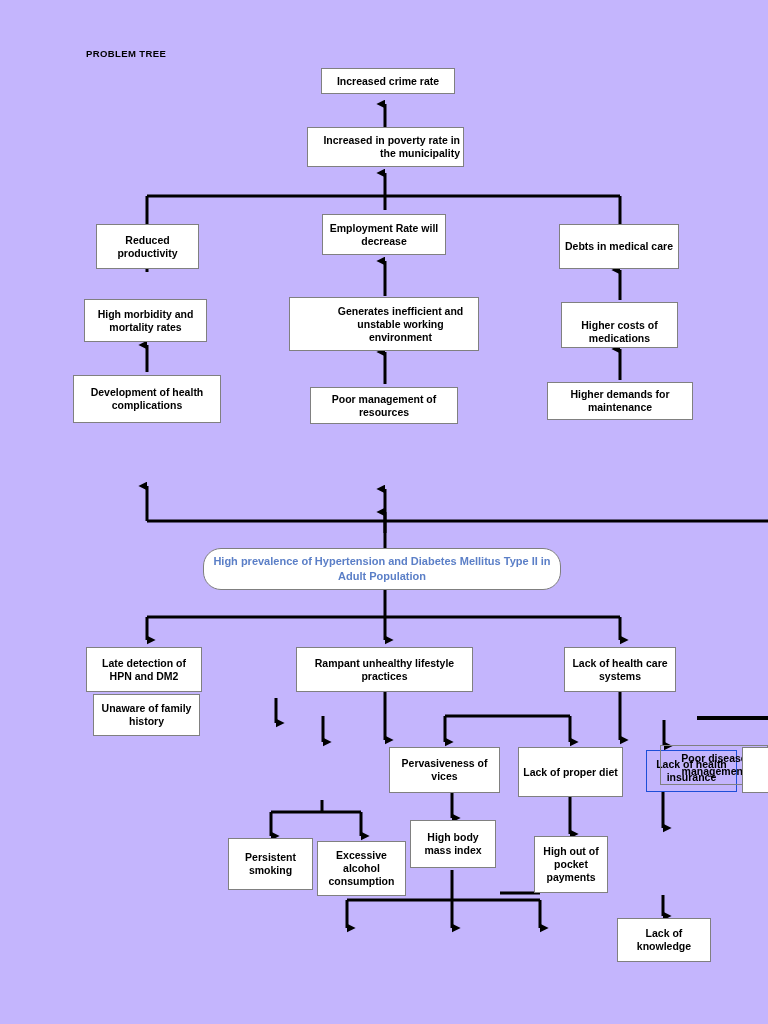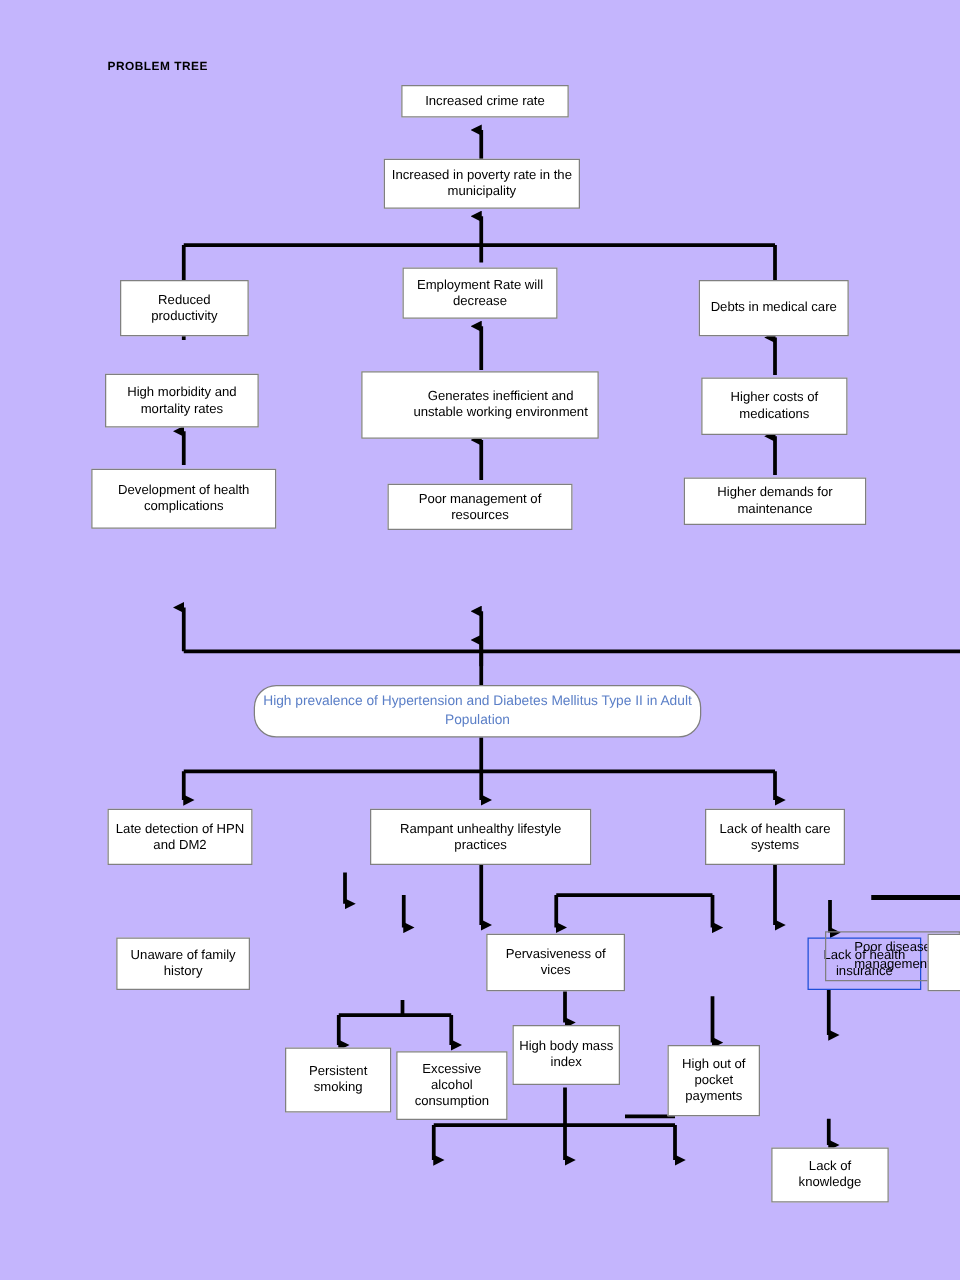--- a/index.html
+++ b/index.html
@@ -36,21 +36,21 @@
     background:#ffffff;
     color:#000000;
     font-size:10.5px;
     line-height:13px;
     text-align:center;
     display:flex;
     align-items:center;
     justify-content:center;
     padding:2px 3px;
   }
-  .node span{display:block;width:100%;}
+  .node span{display:block;width:100%;font-weight:bold;}
   .node.core{
     border:1px solid #7f7f7f;
     color:#5b7fc7;
     font-size:11px;
     line-height:15px;
   }
   .node.bold{ font-weight:bold; }
   .node.dark{ border:1px solid #1d4ed8; }
   .node.overlap{ background:transparent; }
 </style>
@@ -134,21 +134,21 @@
       <line x1="540" y1="900" x2="540" y2="928" marker-end="url(#arrowDown)"></line>
 
       <line x1="500" y1="893" x2="540" y2="893"></line>
     </g>
   </svg>
 
   <div class="node" style="left:321px; top:68px; width:134px; height:26px;">
     <span>Increased crime rate</span>
   </div>
 
-  <div class="node" style="left:307px; top:127px; width:157px; height:40px;">
+  <div class="node" style="left:307px; top:127px; width:157px; height:40px;text-align:right;">
     <span>Increased in poverty rate in the municipality</span>
   </div>
 
   <div class="node" style="left:96px; top:224px; width:103px; height:45px;">
     <span>Reduced productivity</span>
   </div>
   <div class="node" style="left:84px; top:299px; width:123px; height:43px;justify-content:flex-end;">
     <span>High morbidity and mortality rates</span>
   </div>
   <div class="node" style="left:73px; top:375px; width:148px; height:48px;">
@@ -161,47 +161,50 @@
   <div class="node" style="left:289px; top:297px; width:190px; height:54px;padding-left:36px;">
     <span>Generates inefficient and unstable working environment</span>
   </div>
   <div class="node" style="left:310px; top:387px; width:148px; height:37px;">
     <span>Poor management of resources</span>
   </div>
 
   <div class="node" style="left:559px; top:224px; width:120px; height:45px;">
     <span>Debts in medical care</span>
   </div>
-  <div class="node" style="left:561px; top:302px; width:117px; height:46px;">
+  <div class="node" style="left:561px; top:302px; width:117px; height:46px;align-items:flex-end;">
     <span>Higher costs of medications</span>
   </div>
   <div class="node" style="left:547px; top:382px; width:146px; height:38px;">
     <span>Higher demands for maintenance</span>
   </div>
 
   <div class="node core" style="left:203px; top:548px; width:358px; height:42px;border-radius:18px;">
     <span>High prevalence of Hypertension and Diabetes Mellitus Type II in Adult Population</span>
   </div>
 
   <div class="node" style="left:86px; top:647px; width:116px; height:45px;">
     <span>Late detection of HPN and DM2</span>
   </div>
   <div class="node" style="left:296px; top:647px; width:177px; height:45px;">
     <span>Rampant unhealthy lifestyle practices</span>
   </div>
   <div class="node" style="left:564px; top:647px; width:112px; height:45px;">
     <span>Lack of health care systems</span>
   </div>
 
-  <div class="node" style="left:93px; top:750px; width:107px; height:42px;">
+  <div class="node" style="left:93px; top:694px; width:107px; height:42px;">
     <span>Unaware of family history</span>
   </div>
   <div class="node" style="left:389px; top:747px; width:111px; height:46px;">
     <span>Pervasiveness of vices</span>
   </div>
+  <div class="node bold" style="left:518px; top:747px; width:105px; height:50px;">
+    <span>Lack of proper diet</span>
+  </div>
   <div class="node dark overlap" style="left:646px; top:750px; width:91px; height:42px;">
     <span>Lack of health insurance</span>
   </div>
   <div class="node overlap" style="left:660px; top:745px; width:108px; height:40px;">
     <span>Poor disease management</span>
   </div>
   <div class="node" style="left:742px; top:747px; width:60px; height:46px;">
     <span></span>
   </div>
 

